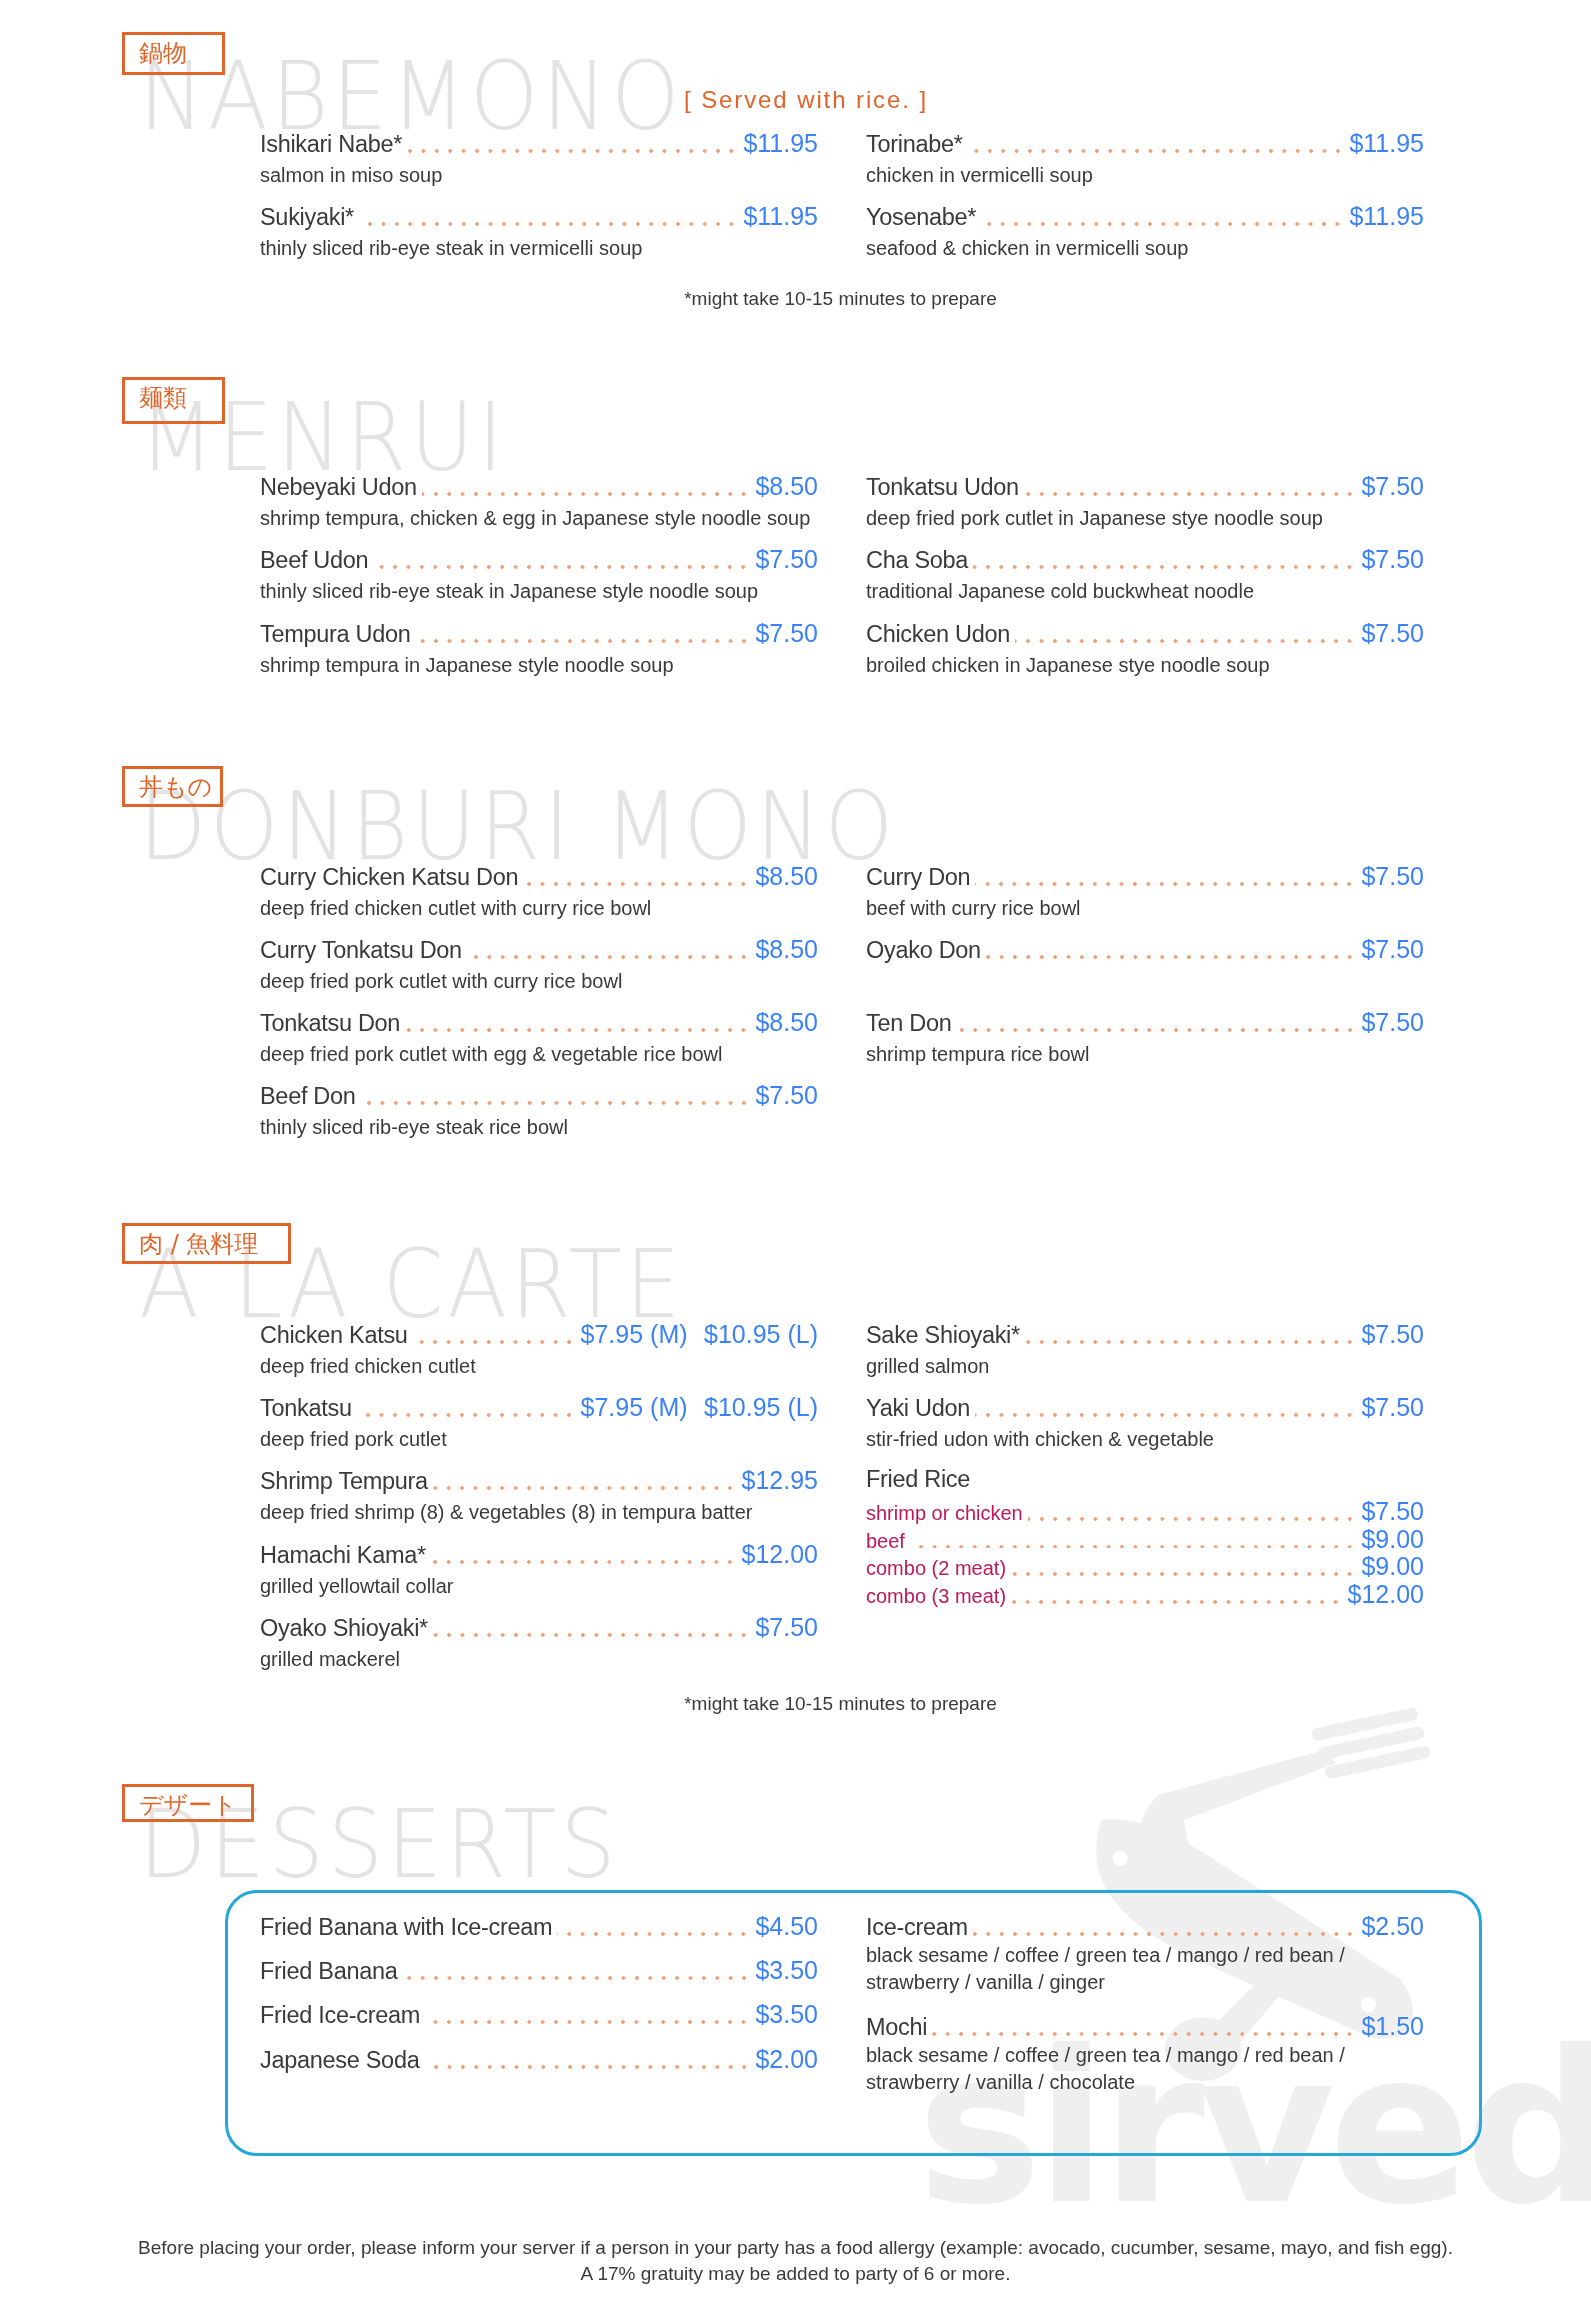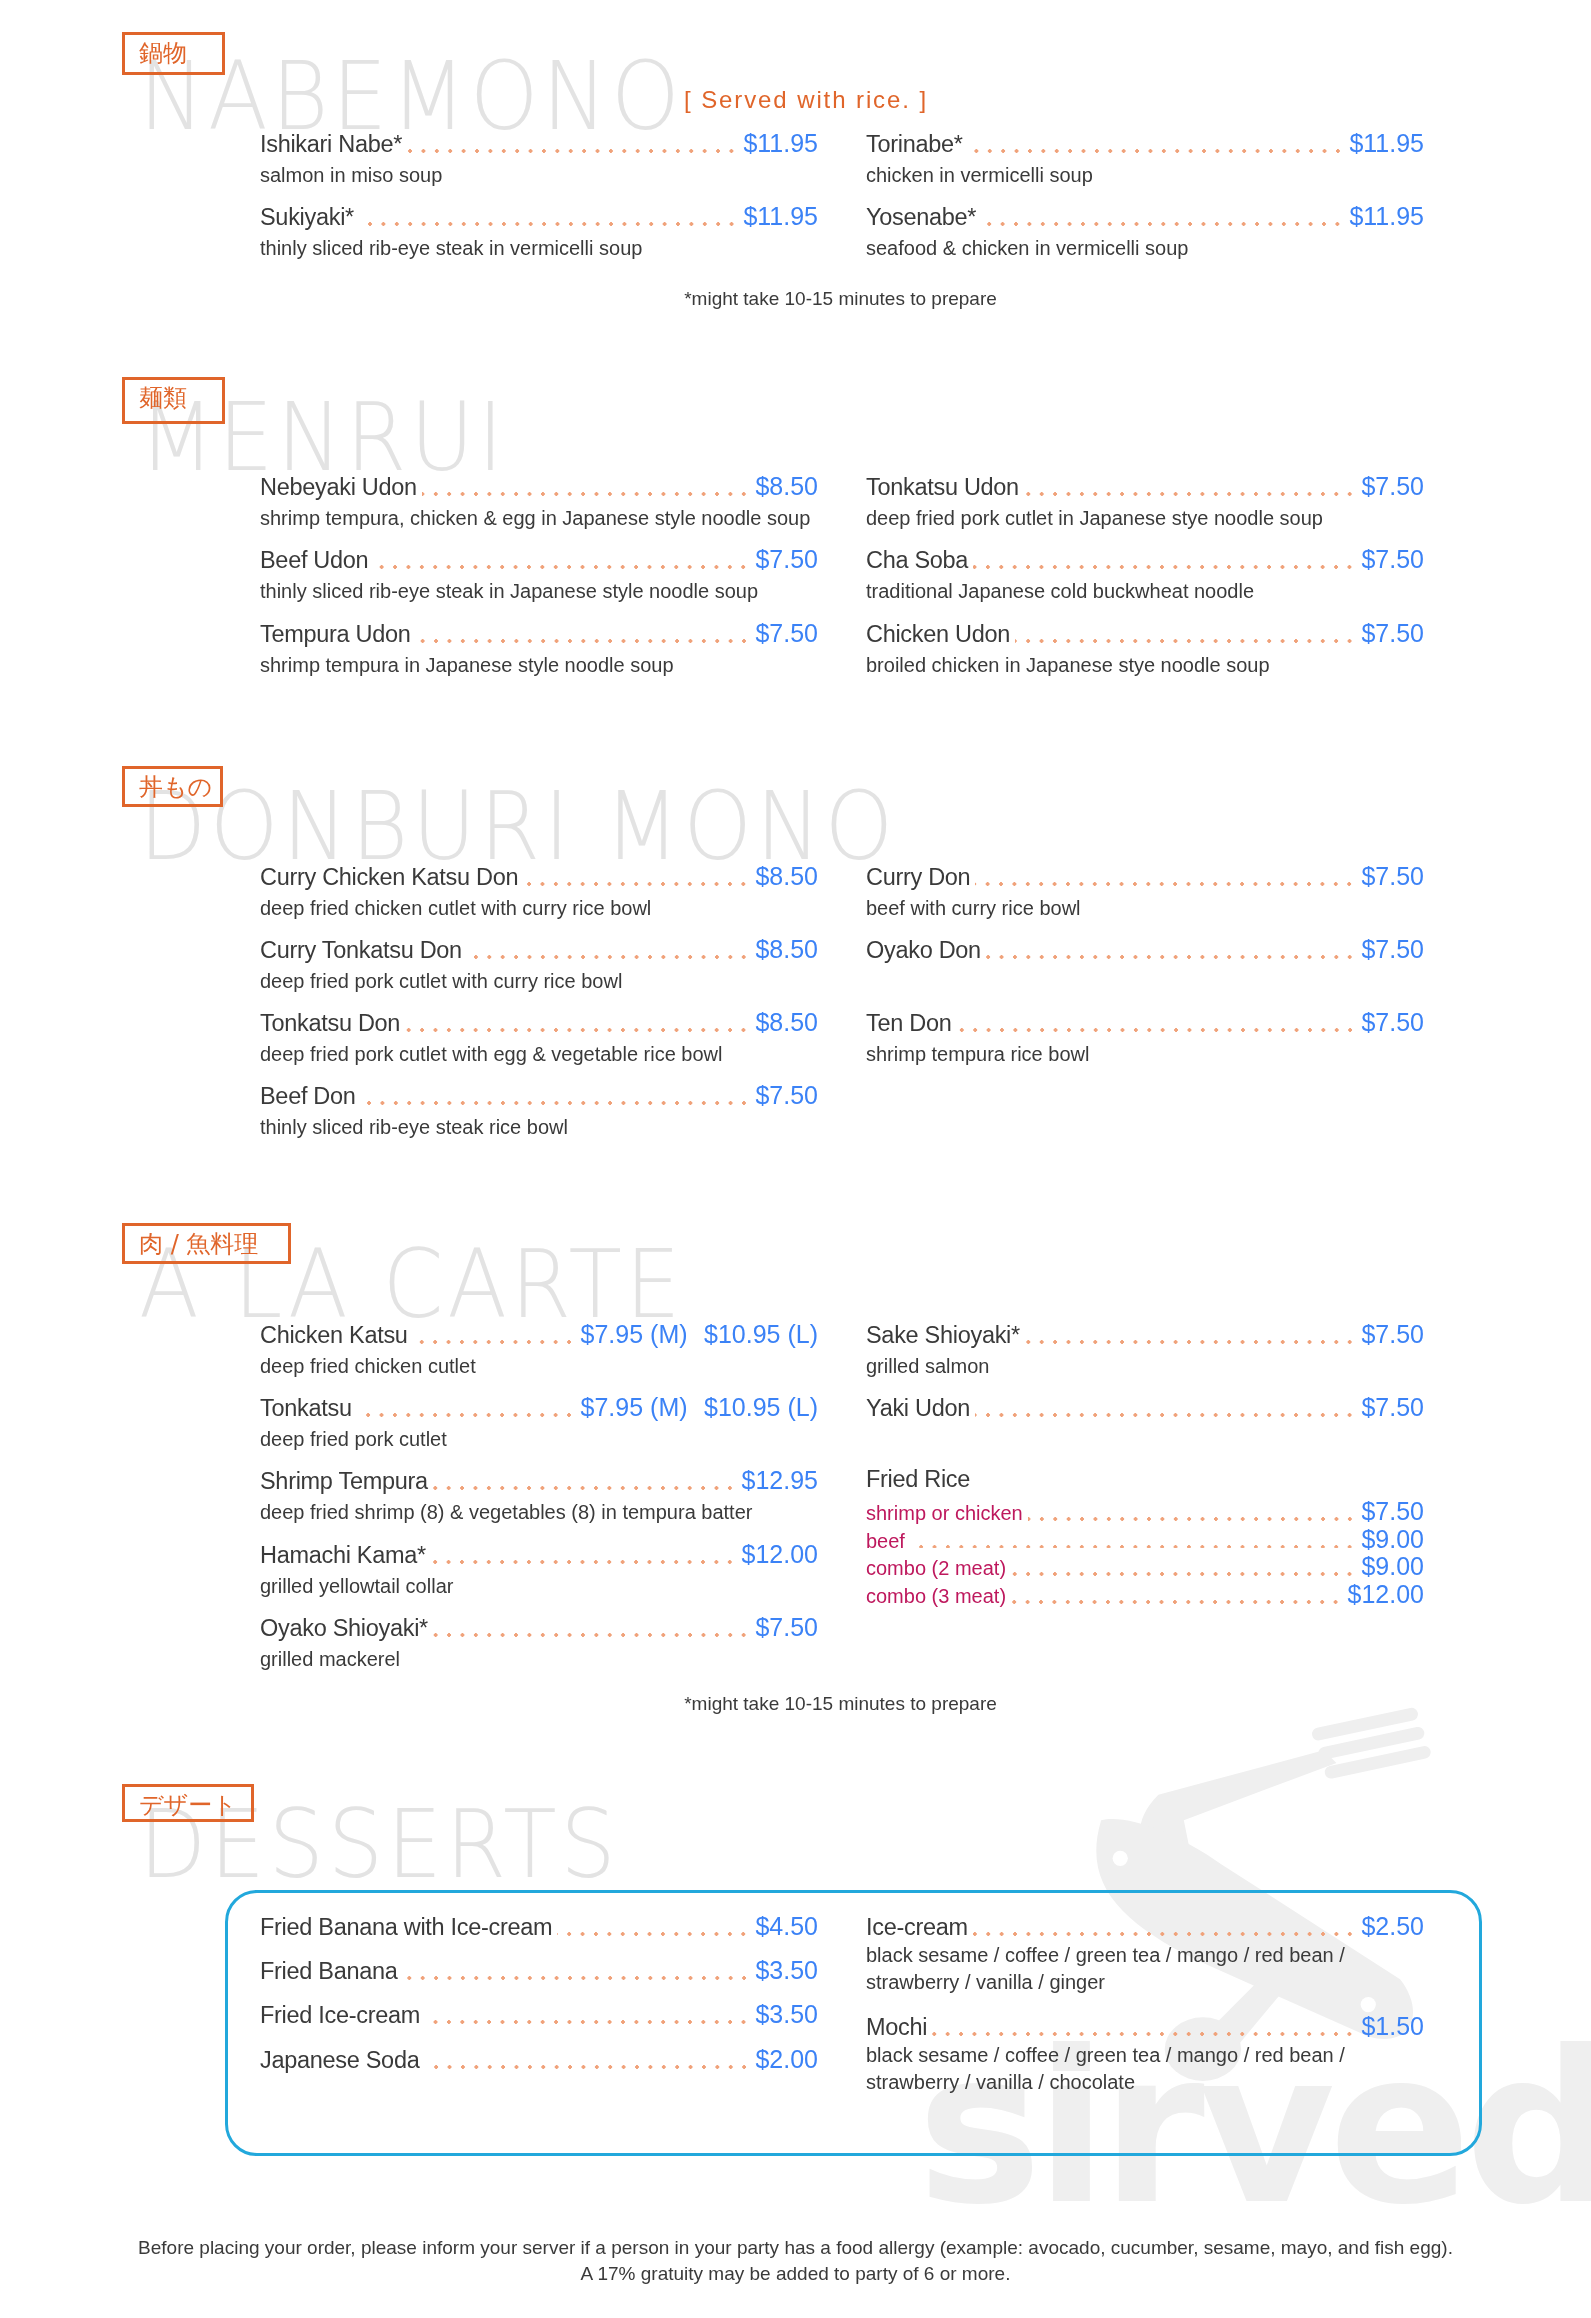--- a/index.html
+++ b/index.html
@@ -260,20 +260,21 @@
       <span class="price">$7.50</span>
     </div>
   <div class="desc">grilled salmon</div>
 </div>
 <div class="item" style="left:866px; top:1393px;">
   <div class="row">
       <span class="name">Yaki Udon</span>
       <span class="dots"></span>
       <span class="price">$7.50</span>
     </div>
+  <div class="desc">stir-fried udon with chicken &amp; vegetable</div>
 </div>
 <div class="item" style="left:866px; top:1466px;">
   <div class="row">
       <span class="name">Fried Rice</span>
     </div>
   <div class="row" style="margin-top:3.8px;">
       <span class="sub">shrimp or chicken</span>
       <span class="dots"></span>
       <span class="price">$7.50</span>
     </div>

